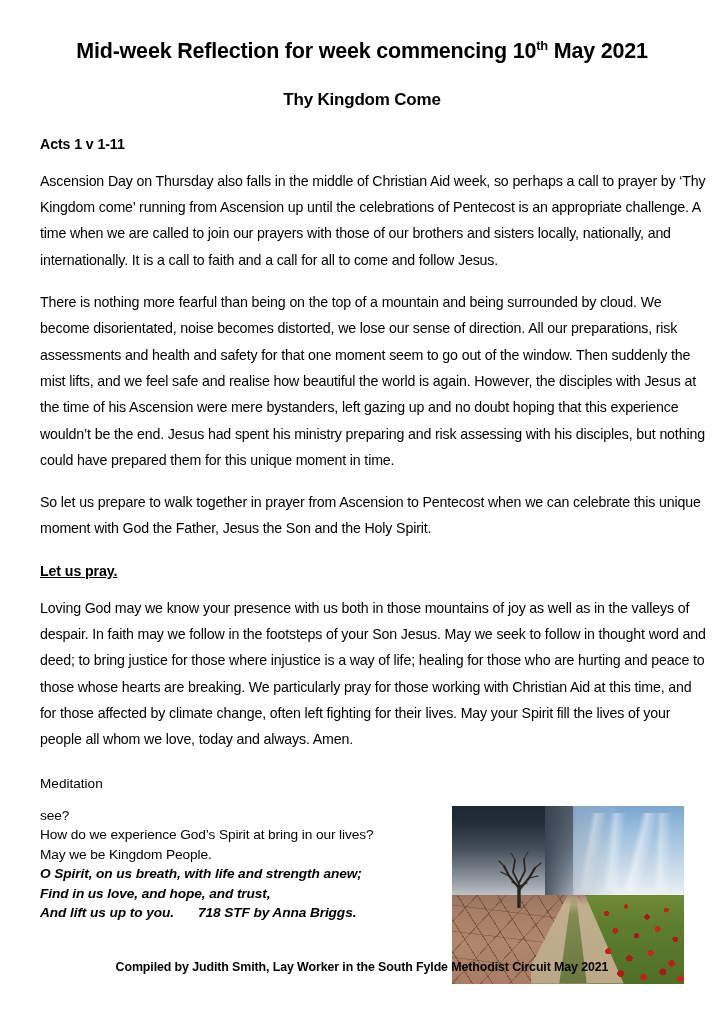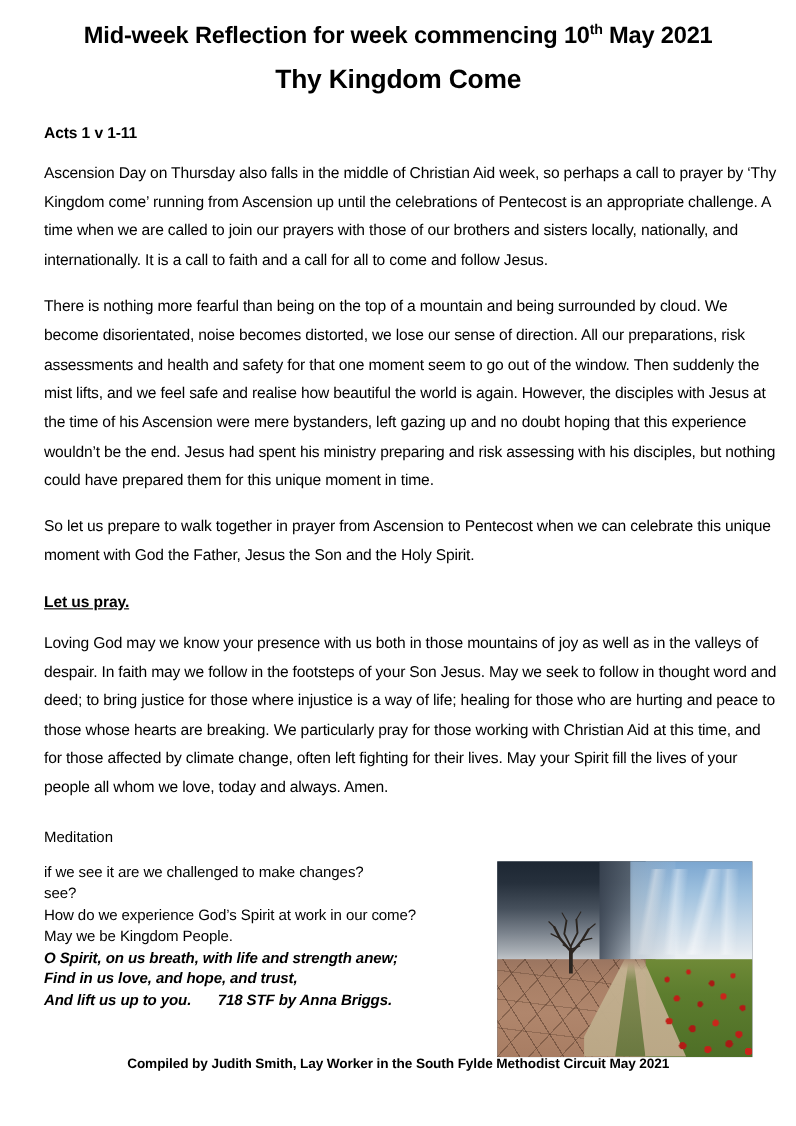--- a/index.html
+++ b/index.html
@@ -20,40 +20,40 @@
     position: relative;
     width: 724px;
     height: 1024px;
     box-sizing: border-box;
     padding: 0;
   }
 
   
   .title-block {
     text-align: center;
-    padding-top: 19px;
+    padding-top: 38px;
   }
   .doc-title {
     font-size: 21.5px;
     font-weight: bold;
     letter-spacing: -0.2px;
     line-height: 1.25;
     margin: 0;
     white-space: nowrap;
   }
   .doc-title sup {
     font-size: 0.6em;
     vertical-align: super;
     line-height: 0;
   }
   .doc-subtitle {
-    font-size: 24px;
+    font-size: 17px;
     font-weight: bold;
     letter-spacing: -0.2px;
-    margin: 13px 0 0 0;
+    margin: 25px 0 0 0;
   }
 
   
   .content {
     padding: 0 16px 0 40px;
     margin-top: 26px;
   }
   .section-head {
     font-size: 14.2px;
     font-weight: bold;
@@ -247,23 +247,22 @@
 
     <div class="section-head gap-head">Let us pray.</div>
 
     <p class="body">Loving God may we know your presence with us both in those mountains of joy as well as in the valleys of despair. In faith may we follow in the footsteps of your Son Jesus. May we seek to follow in thought word and deed; to bring justice for those where injustice is a way of life; healing for those who are hurting and peace to those whose hearts are breaking. We particularly pray for those working with Christian Aid at this time, and for those affected by climate change, often left fighting for their lives.  May your Spirit fill the lives of your people all whom we love, today and always. Amen.</p>
 
     <div class="section-head meditation-head">Meditation</div>
 
     <div class="med-wrap">
 
       <div class="poem">
-        <span class="line">if we see it are we challenged to make changes?</span>
         <span class="line">see?</span>
-        <span class="line">How do we experience God’s Spirit at work in our come?</span>
+        <span class="line">How do we experience God’s Spirit at bring in our lives?</span>
         <span class="line">May we be Kingdom People.</span>
         <span class="line ital">O Spirit, on us breath, with life and strength anew;</span>
         <span class="line ital">Find in us love, and hope, and trust,</span>
         <span class="line ital"><span>And lift us up to you.</span><span class="ref">718 STF by Anna Briggs.</span></span>
       </div>
 
       <div class="photo">
         <div class="sky-left"></div>
         <div class="sky-right"></div>
         <div class="cirrus"></div>

